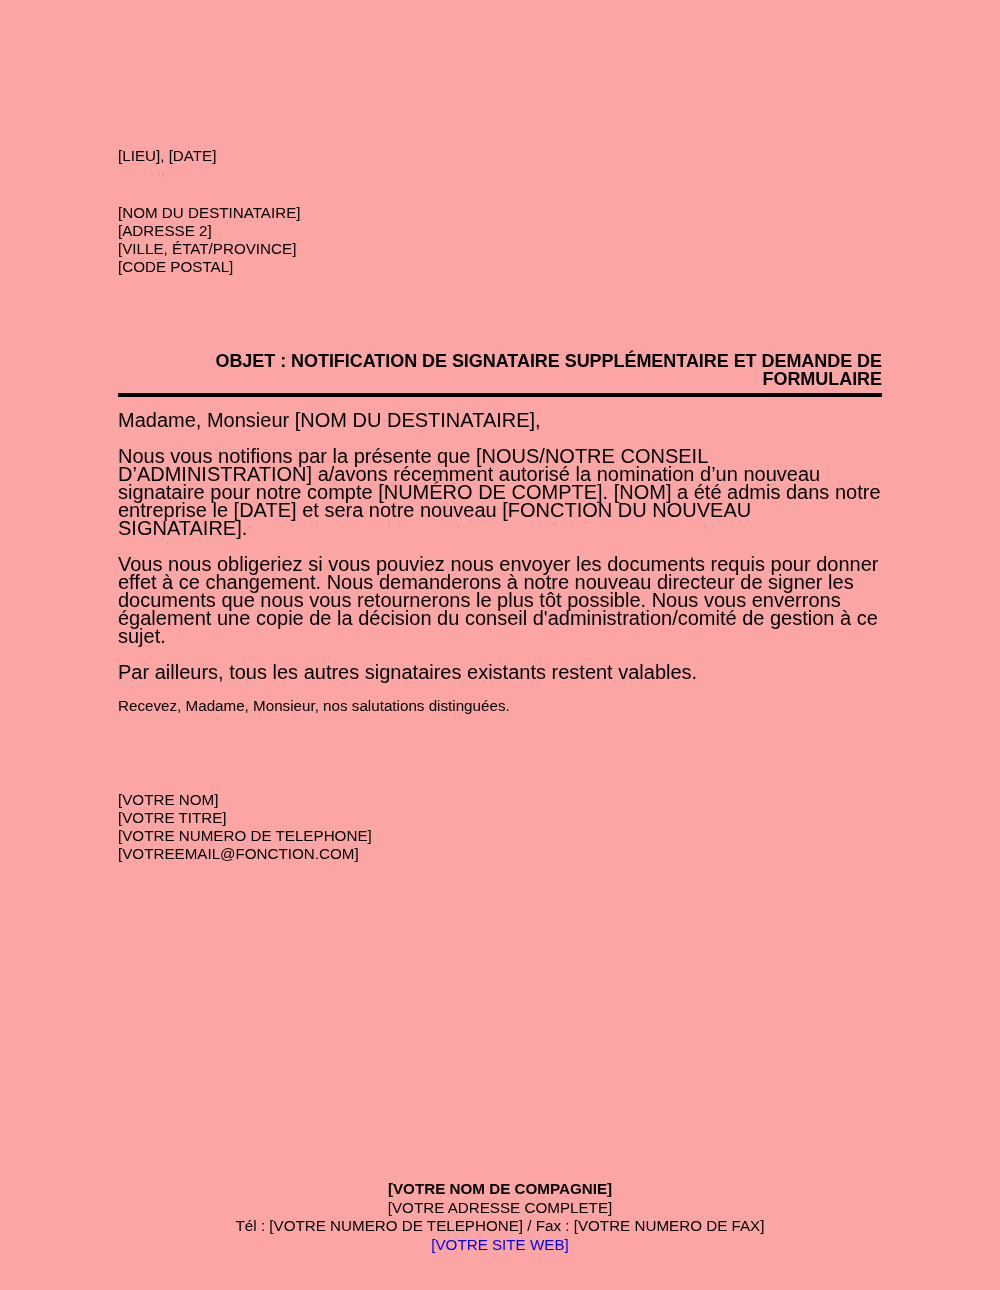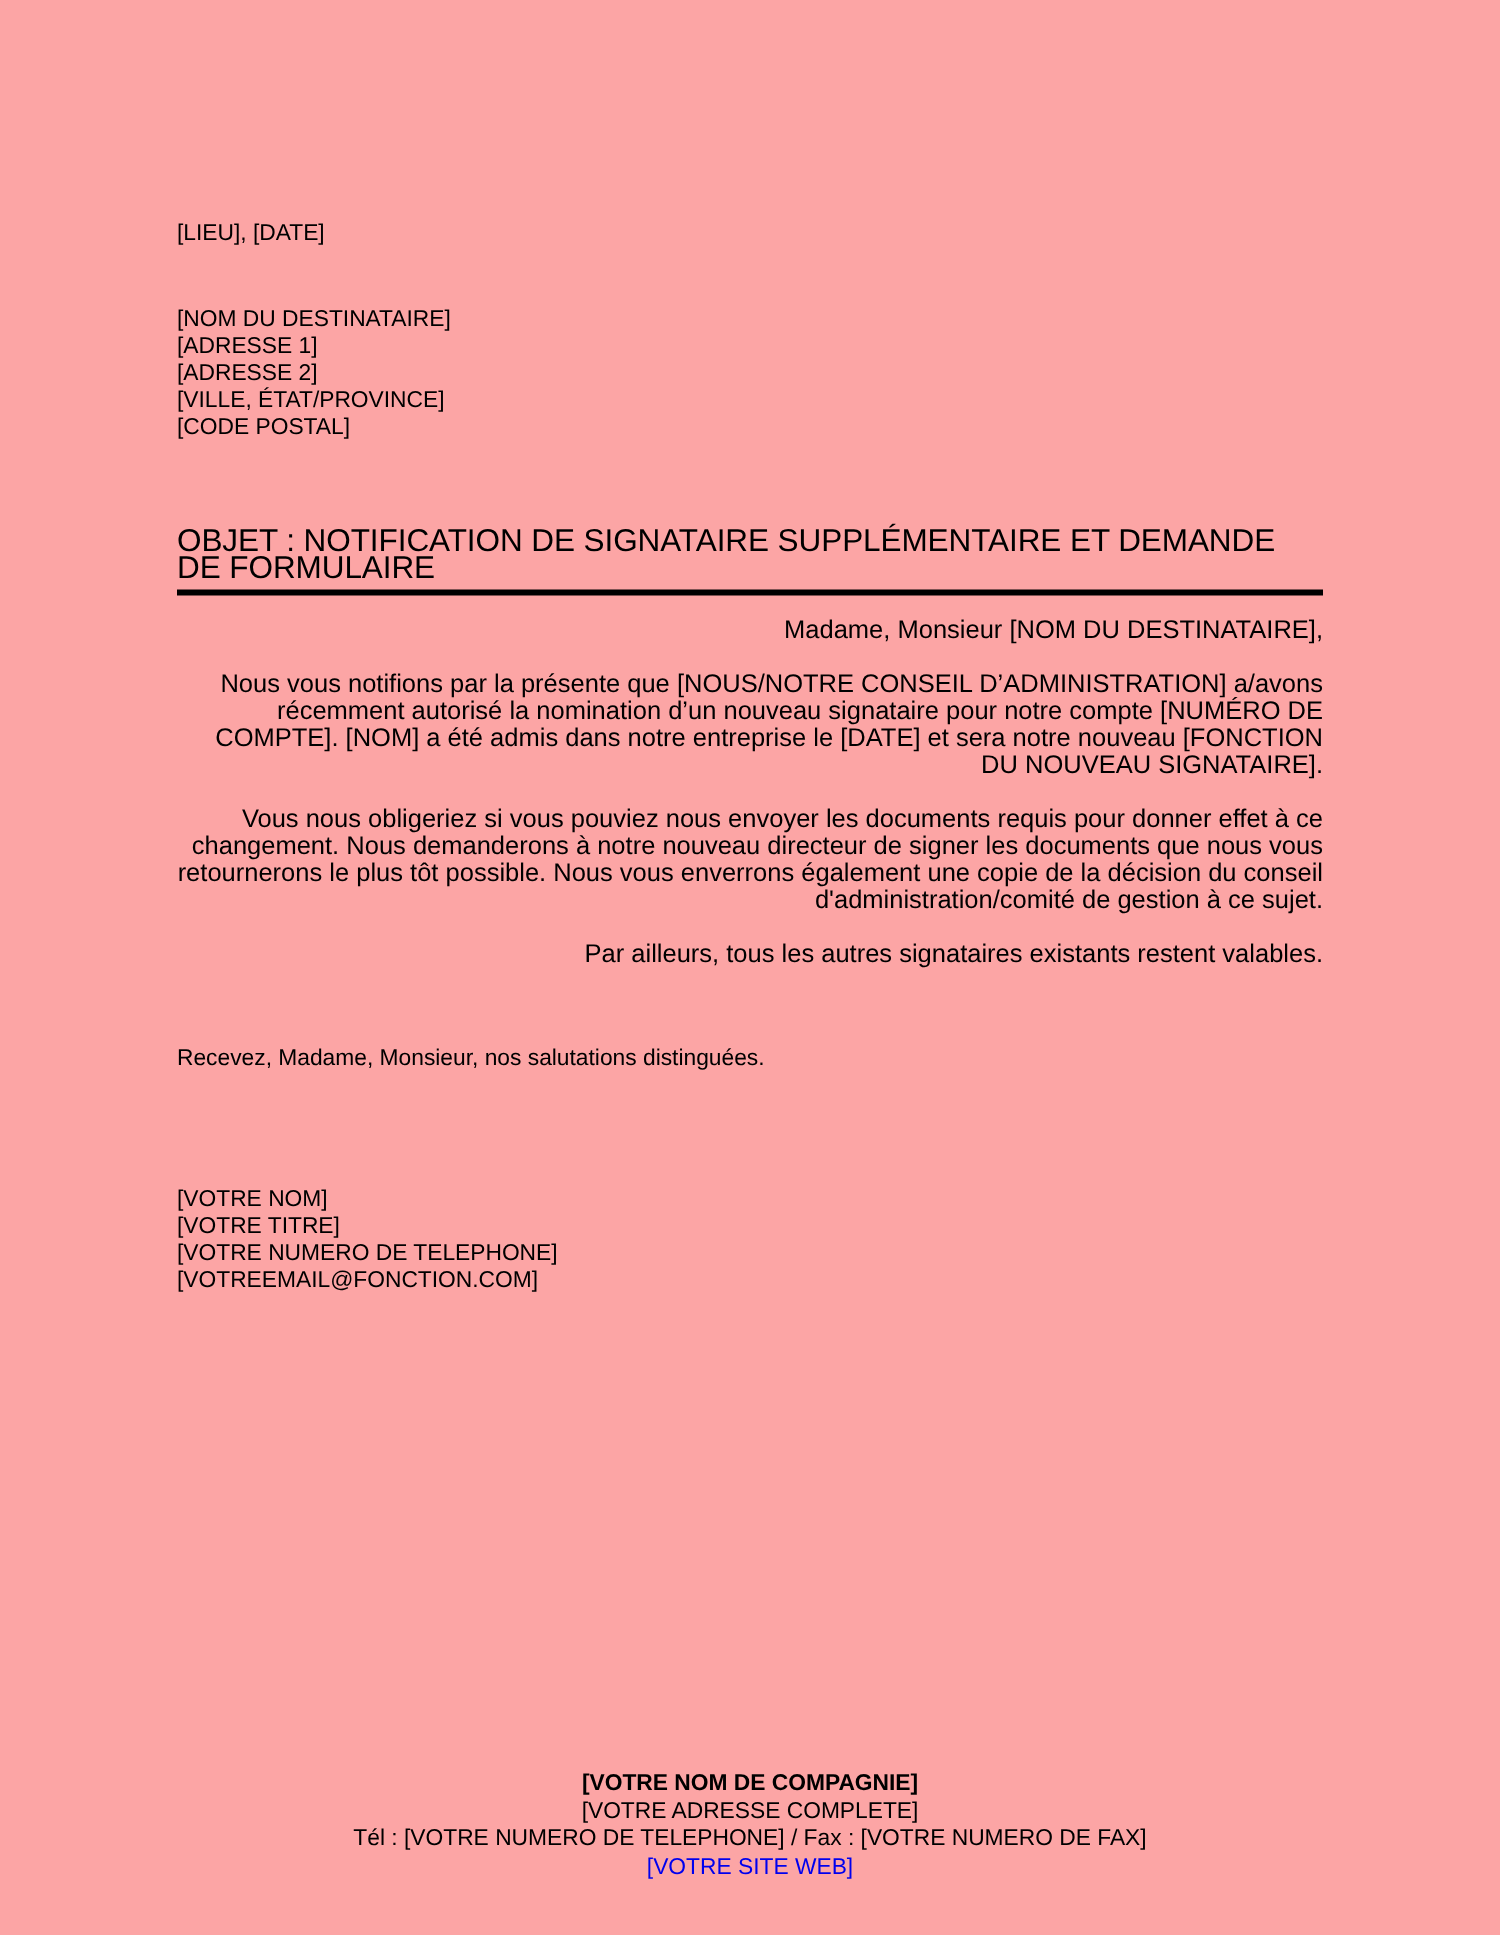--- a/index.html
+++ b/index.html
@@ -49,44 +49,45 @@
   }
 
   
   .subject-block {
     position: absolute;
     top: 352px;
     left: 0;
     width: 764px;
   }
   .subject-text {
-    font-size: 21px;
+    font-size: 18px;
     line-height: 18px;
-    font-weight: normal;
+    font-weight: bold;
     letter-spacing: -0.05px;
+    text-align: right;
   }
   .subject-rule {
     margin-top: 5px;
     width: 764px;
     height: 4px;
     background: #000000;
   }
 
   
   .body-block {
     position: absolute;
     top: 411px;
     left: 0;
     width: 764px;
   }
   .para {
-    font-size: 17px;
+    font-size: 20px;
     line-height: 18px;
     margin: 0 0 18px 0;
-    text-align: right;
+    text-align: left;
   }
   .para:last-child { margin-bottom: 0; }
 
   .closing-block {
     position: absolute;
     top: 697px;
     left: 0;
     width: 764px;
   }
 
@@ -125,21 +126,20 @@
 
 <div class="page">
   <div class="content">
 
     <div class="date-block">
       <div class="letter-line">[LIEU], [DATE]</div>
     </div>
 
     <div class="address-block">
       <div class="letter-line">[NOM DU DESTINATAIRE]</div>
-      <div class="letter-line">[ADRESSE 1]</div>
       <div class="letter-line">[ADRESSE 2]</div>
       <div class="letter-line">[VILLE, ÉTAT/PROVINCE]</div>
       <div class="letter-line">[CODE POSTAL]</div>
     </div>
 
     <div class="subject-block">
       <div class="subject-text">OBJET : NOTIFICATION DE SIGNATAIRE SUPPLÉMENTAIRE ET DEMANDE DE FORMULAIRE</div>
       <div class="subject-rule"></div>
     </div>
 

